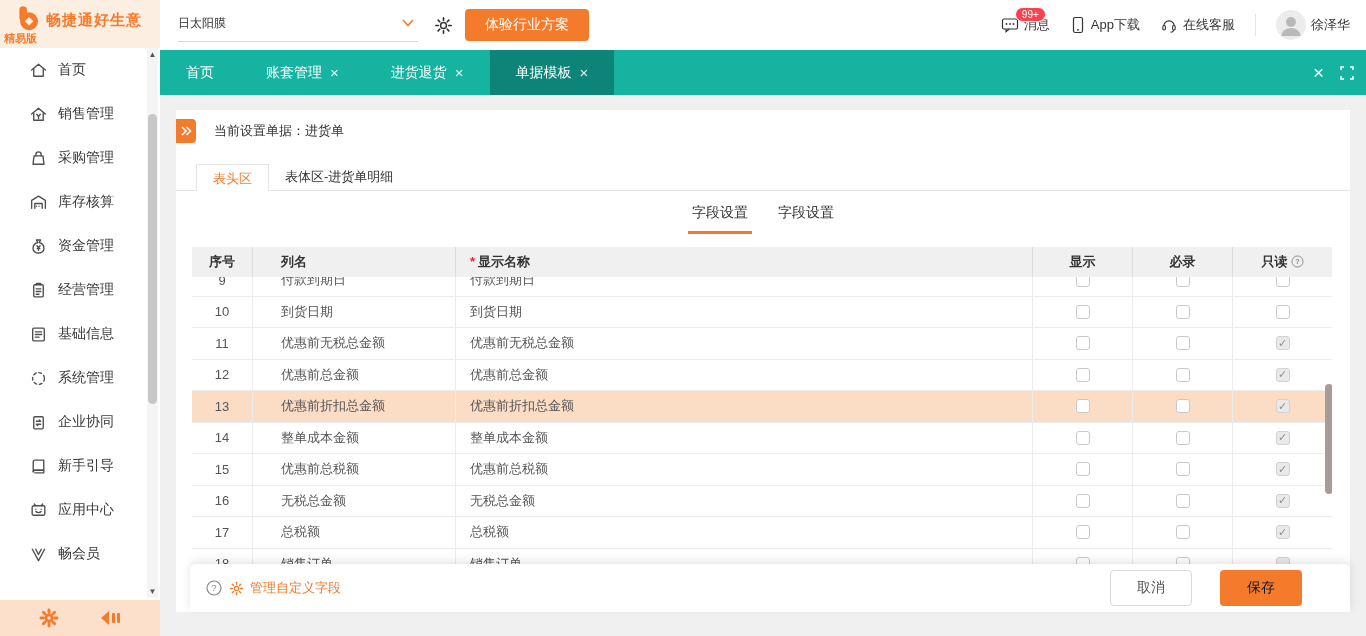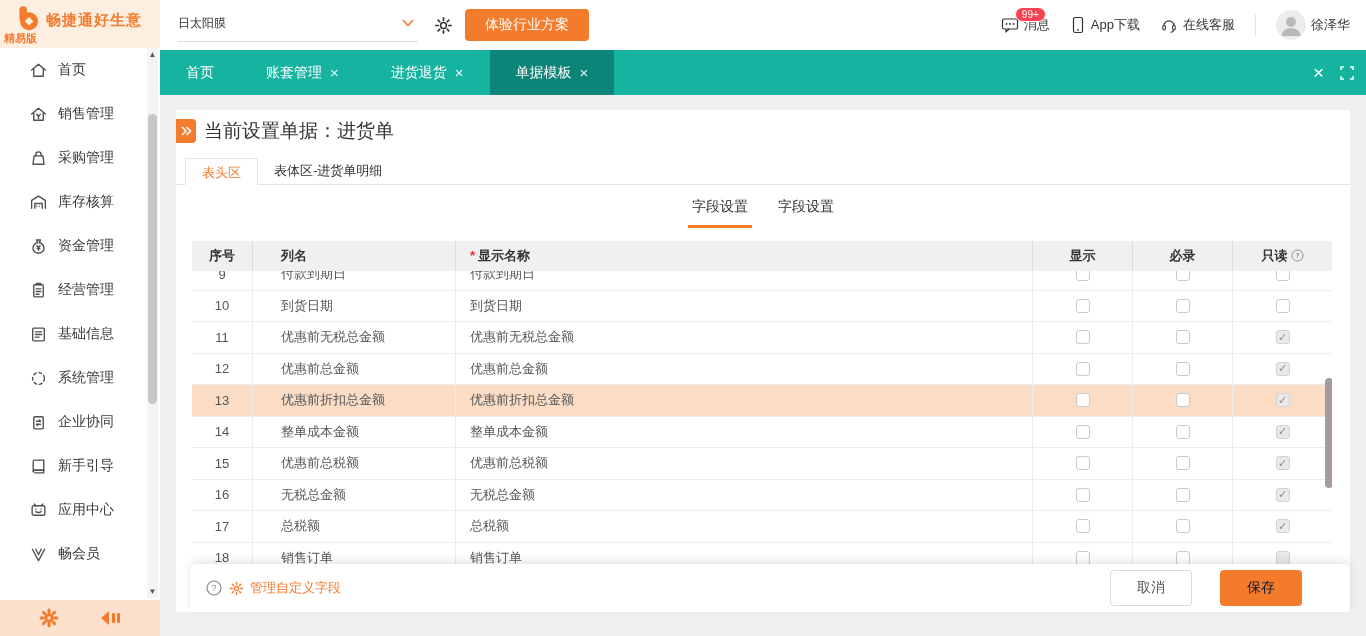--- a/index.html
+++ b/index.html
@@ -54,22 +54,22 @@
   .tab .close { font-size:15px; line-height:1; opacity:.9; cursor:pointer; }
   .tabbar-icons { position:absolute; right:12px; top:0; height:45px; display:flex; align-items:center; gap:16px; }
   .tb-close { color:#fff; font-size:19px; cursor:pointer; line-height:1; }
 
   
   .content { position:absolute; left:160px; top:95px; right:0; bottom:0; background:#f0f0f0; }
   .card { position:absolute; left:16px; right:16px; top:15px; height:502px; background:#fff; }
   .crumb { display:flex; align-items:center; height:24px; margin-top:9px; }
   .crumb-badge { width:20px; height:24px; background:#f57b2c; border-radius:0 4px 4px 0;
                  display:inline-flex; align-items:center; justify-content:center; }
-  .crumb-text { margin-left:8px; font-size:19px; color:#333; }
-  .area-tabs { display:flex; align-items:flex-end; margin-top:14px; padding-left:9px; border-bottom:1px solid #e5e5e5; height:28px; }
+  .crumb-text { margin-left:18px; font-size:13px; color:#333; }
+  .area-tabs { display:flex; align-items:flex-end; margin-top:20px; padding-left:20px; border-bottom:1px solid #e5e5e5; height:28px; }
   .atab { padding:0 16px; height:27px; line-height:27px; font-size:13px; color:#333; cursor:pointer; }
   .atab.active { border:1px solid #e5e5e5; border-bottom:1px solid #fff; margin-bottom:-1px; color:#f57b2c; background:#fff; }
   .subtabs { display:flex; justify-content:center; gap:30px; margin-top:13px; height:30px; }
   .stab { font-size:14px; color:#333; cursor:pointer; position:relative; }
   .stab.active::after { content:""; position:absolute; left:-4px; right:-4px; bottom:0; height:3px; background:#f57b2c; }
 
   
   .tablebox { margin:13px 18px 0 16px; position:relative; }
   .thead { display:flex; background:#f0f0f0; height:30px; align-items:center; }
   .th { font-size:13px; font-weight:bold; color:#333; height:30px; line-height:30px; }

